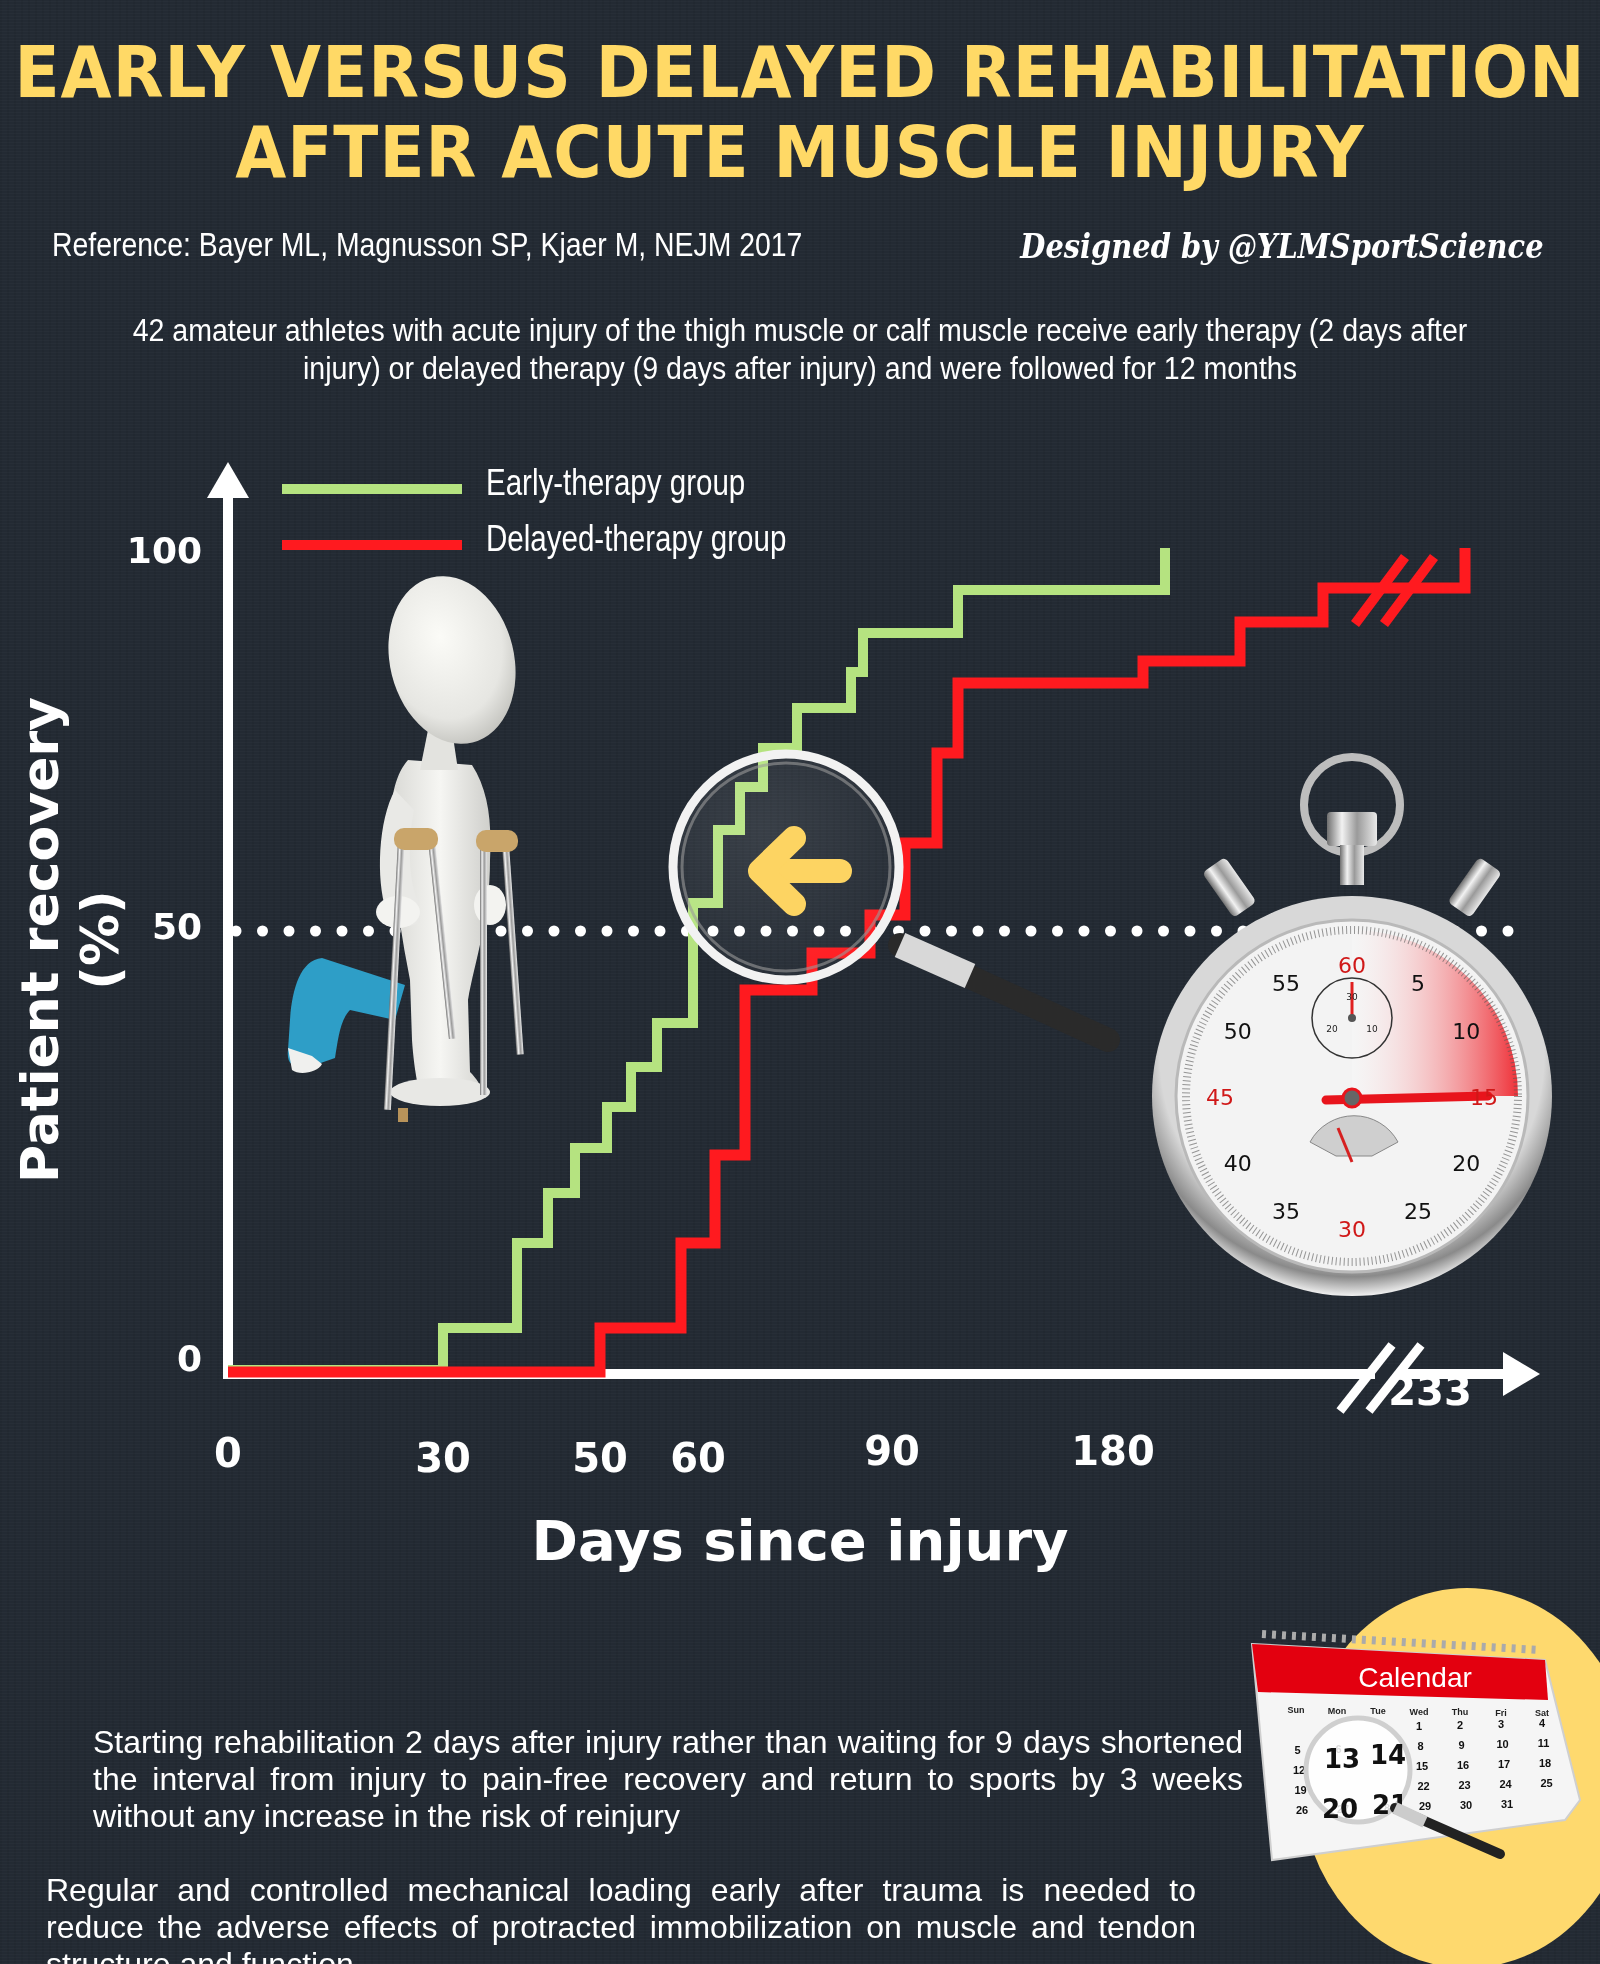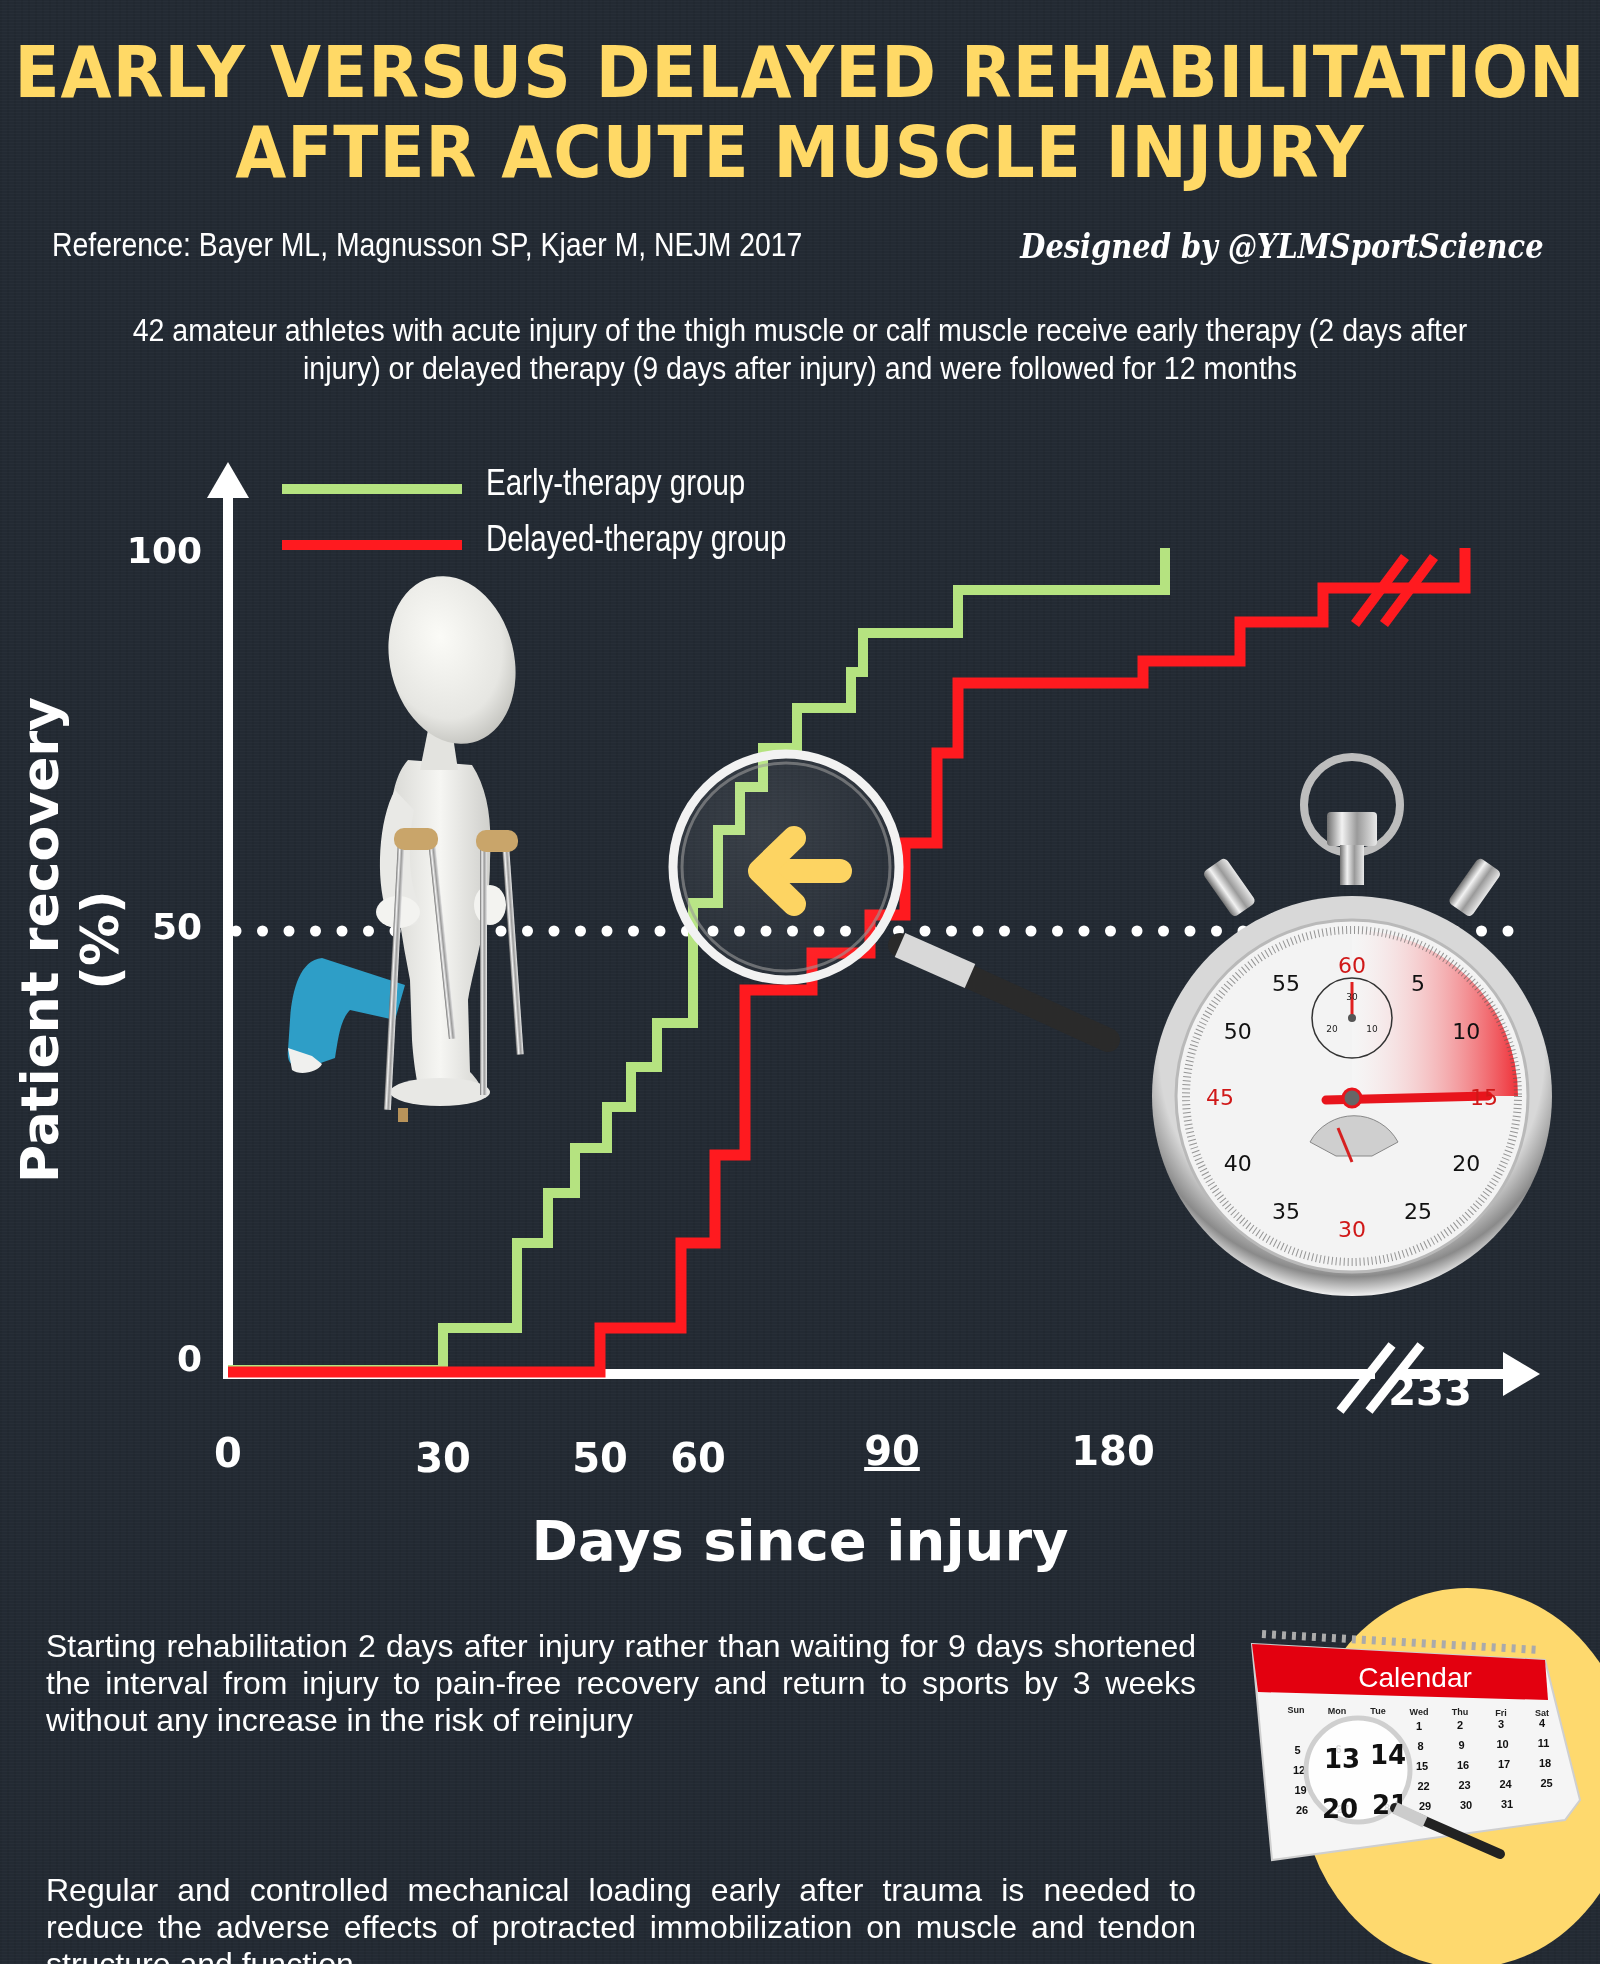--- a/index.html
+++ b/index.html
@@ -26,21 +26,21 @@
   .legend-label { font-size:36px; transform:scaleX(0.82); transform-origin:left; }
   .ytick { font-family:"DejaVu Sans", sans-serif; font-weight:bold; font-size:36px; text-align:right; width:120px; }
   .xtick { font-family:"DejaVu Sans", sans-serif; font-weight:bold; font-size:40px; text-align:center; width:120px; }
   .ylabel {
     left:-230px; top:880px; width:600px; text-align:center;
     font-family:"DejaVu Sans", sans-serif; font-weight:bold; font-size:52px;
     transform:rotate(-90deg);
   }
   .xlabel { left:0; width:1600px; top:1508px; text-align:center; font-family:"DejaVu Sans", sans-serif; font-weight:bold; font-size:56px; }
   .para { left:46px; width:1150px; font-size:32px; line-height:37px; text-align:justify; text-align-last:left; }
-  .para.p1 { top:1628px; }
+  .para.p1 { top:1724px;margin-left:47px; }
   .para.p2 { top:1872px; }
   svg { position:absolute; left:0; top:0; }
 </style>
 </head>
 <body>
 
 <div class="abs title l1">Early Versus Delayed Rehabilitation</div>
 <div class="abs title l2">After Acute Muscle Injury</div>
 <div class="abs reference">Reference: Bayer ML, Magnusson SP, Kjaer M, NEJM 2017</div>
 <div class="abs designed">Designed by @YLMSportScience</div>
@@ -240,21 +240,21 @@
 <div class="abs ytick" style="left:82px; top:1338px;">0</div>
 <div class="abs ytick" style="left:82px; top:906px;">50</div>
 <div class="abs ytick" style="left:82px; top:530px;">100</div>
 
 <div class="abs ylabel">Patient recovery (%)</div>
 
 <div class="abs xtick" style="left:168px; top:1430px;">0</div>
 <div class="abs xtick" style="left:383px; top:1435px;">30</div>
 <div class="abs xtick" style="left:540px; top:1435px;">50</div>
 <div class="abs xtick" style="left:638px; top:1435px;">60</div>
-<div class="abs xtick" style="left:832px; top:1428px;text-decoration:underline;">90</div>
+<div class="abs xtick" style="left:832px; top:1428px;">90</div>
 <div class="abs xtick" style="left:1053px; top:1428px;">180</div>
 <div class="abs xtick" style="left:1370px; top:1368px;">233</div>
 
 <div class="abs xlabel">Days since injury</div>
 
 <div class="abs para p1">Starting rehabilitation 2 days after injury rather than waiting for 9 days shortened the interval from injury to pain-free recovery and return to sports by 3 weeks without any increase in the risk of reinjury</div>
 <div class="abs para p2">Regular and controlled mechanical loading early after trauma is needed to reduce the adverse effects of protracted immobilization on muscle and tendon structure and function</div>
 
 <div id="dial-layer"></div>
 

